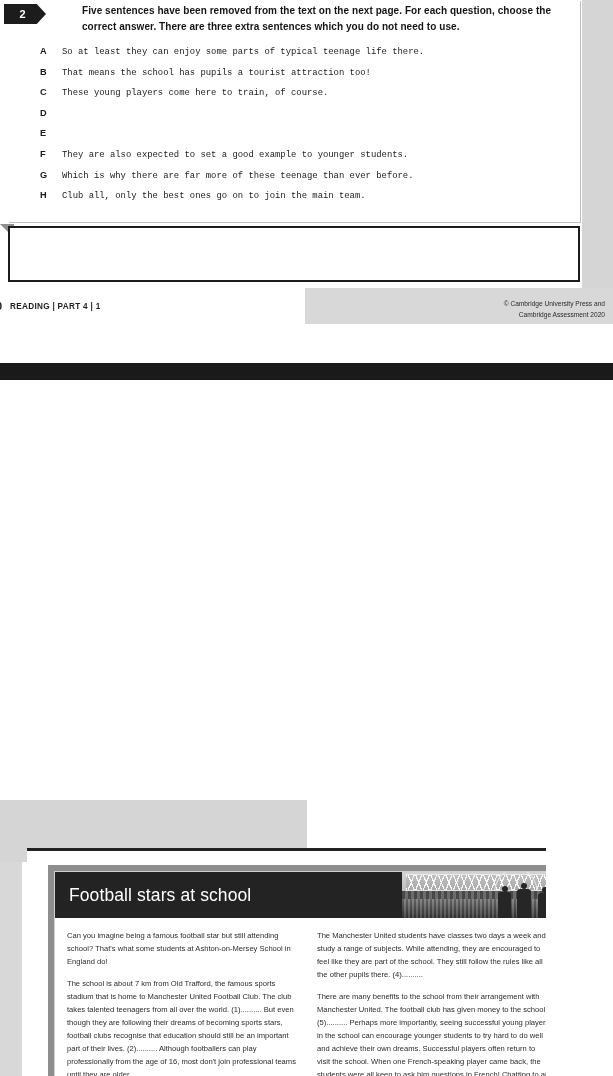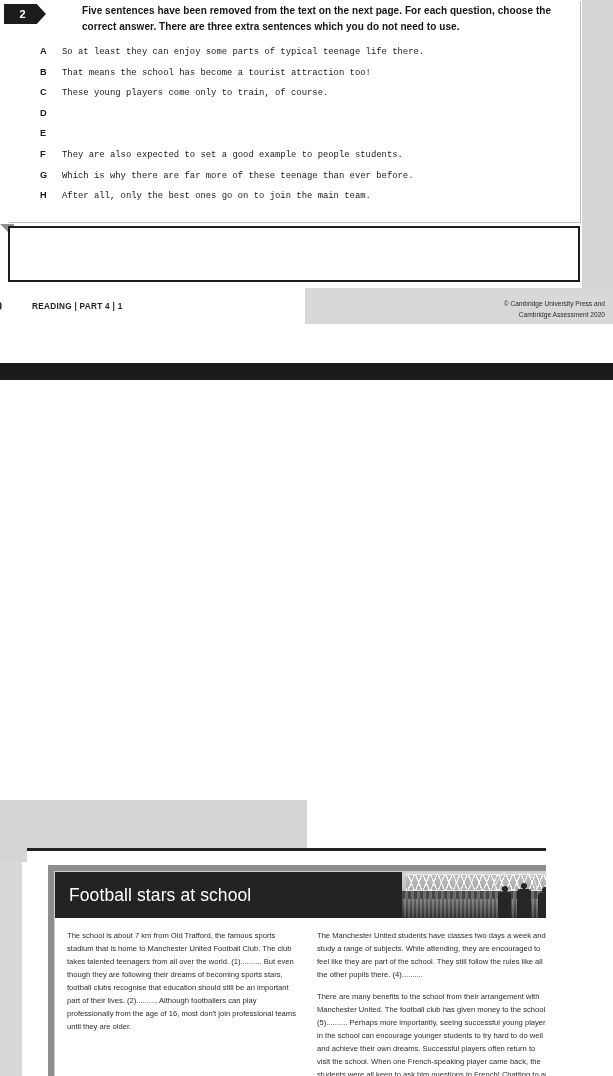--- a/index.html
+++ b/index.html
@@ -119,21 +119,21 @@
   .p1-pageno {
     position: absolute;
     left: -4px; top: 0;
     font-size: 11px;
     font-weight: bold;
     color: #1f1f1f;
     letter-spacing: -0.2px;
   }
   .p1-footer-label {
     position: absolute;
-    left: 32px; top: 2px;
+    left: 10px; top: 2px;
     font-size: 8.2px;
     font-weight: bold;
     color: #1f1f1f;
     letter-spacing: 0.3px;
   }
   .p1-copyright {
     position: absolute;
     right: 8px; top: -1px;
     text-align: right;
     font-size: 6.6px;
@@ -306,43 +306,43 @@
 
     <div class="ex2-instr">Five sentences have been removed from the text on the next page. For each question, choose the correct answer. There are three extra sentences which you do not need to use.</div>
 
     <div class="opt-list">
       <div class="opt-row">
         <span class="opt-letter">A</span>
         <span class="opt-text">So at least they can enjoy some parts of typical teenage life there.</span>
       </div>
       <div class="opt-row">
         <span class="opt-letter">B</span>
-        <span class="opt-text">That means the school has become a tourist attraction too!</span>
+        <span class="opt-text">That means the school has pupils a tourist attraction too!</span>
       </div>
       <div class="opt-row">
         <span class="opt-letter">C</span>
-        <span class="opt-text">These young players come only to train, of course.</span>
+        <span class="opt-text">These young players come here to train, of course.</span>
       </div>
       <div class="opt-row">
         <span class="opt-letter">D</span>
       </div>
       <div class="opt-row">
         <span class="opt-letter">E</span>
       </div>
       <div class="opt-row">
         <span class="opt-letter">F</span>
-        <span class="opt-text">They are also expected to set a good example to people students.</span>
+        <span class="opt-text">They are also expected to set a good example to younger students.</span>
       </div>
       <div class="opt-row">
         <span class="opt-letter">G</span>
         <span class="opt-text">Which is why there are far more of these teenage than ever before.</span>
       </div>
       <div class="opt-row">
         <span class="opt-letter">H</span>
-        <span class="opt-text">After all, only the best ones go on to join the main team.</span>
+        <span class="opt-text">Club all, only the best ones go on to join the main team.</span>
       </div>
     </div>
 
     <div class="p1-box-corner"></div>
     <div class="p1-box-bottom"></div>
 
     <div class="p1-footer">
       <div class="p1-pageno">0</div>
       <div class="p1-footer-label">READING  |  PART 4  |  1</div>
       <div class="p1-copyright">
@@ -373,20 +373,21 @@
               <div class="hp-stand"></div>
               <div class="hp-seats"></div>
               <div class="hp-fig hp-f1"></div>
               <div class="hp-fig hp-f2"></div>
               <div class="hp-fig hp-f3"></div>
             </div>
           </div>
 
           <div class="article-body">
             <div class="col">
+              <p>Can you imagine being a famous football star but still attending school? That's what some students at Ashton-on-Mersey School in England do!</p>
               <p>The school is about 7 km from Old Trafford, the famous sports stadium that is home to Manchester United Football Club. The club takes talented teenagers from all over the world. (1).......... But even though they are following their dreams of becoming sports stars, football clubs recognise that education should still be an important part of their lives. (2).......... Although footballers can play professionally from the age of 16, most don't join professional teams until they are older.</p>
 
             </div>
             <div class="col">
               <p>The Manchester United students have classes two days a week and study a range of subjects. While attending, they are encouraged to feel like they are part of the school. They still follow the rules like all the other pupils there. (4)..........</p>
               <p>There are many benefits to the school from their arrangement with Manchester United. The football club has given money to the school. (5).......... Perhaps more importantly, seeing successful young players in the school can encourage younger students to try hard to do well and achieve their own dreams. Successful players often return to visit the school. When one French-speaking player came back, the students were all keen to ask him questions in French! Chatting to an international football star really helped them improve their language skills.</p>
             </div>
           </div>
 
         </div>

